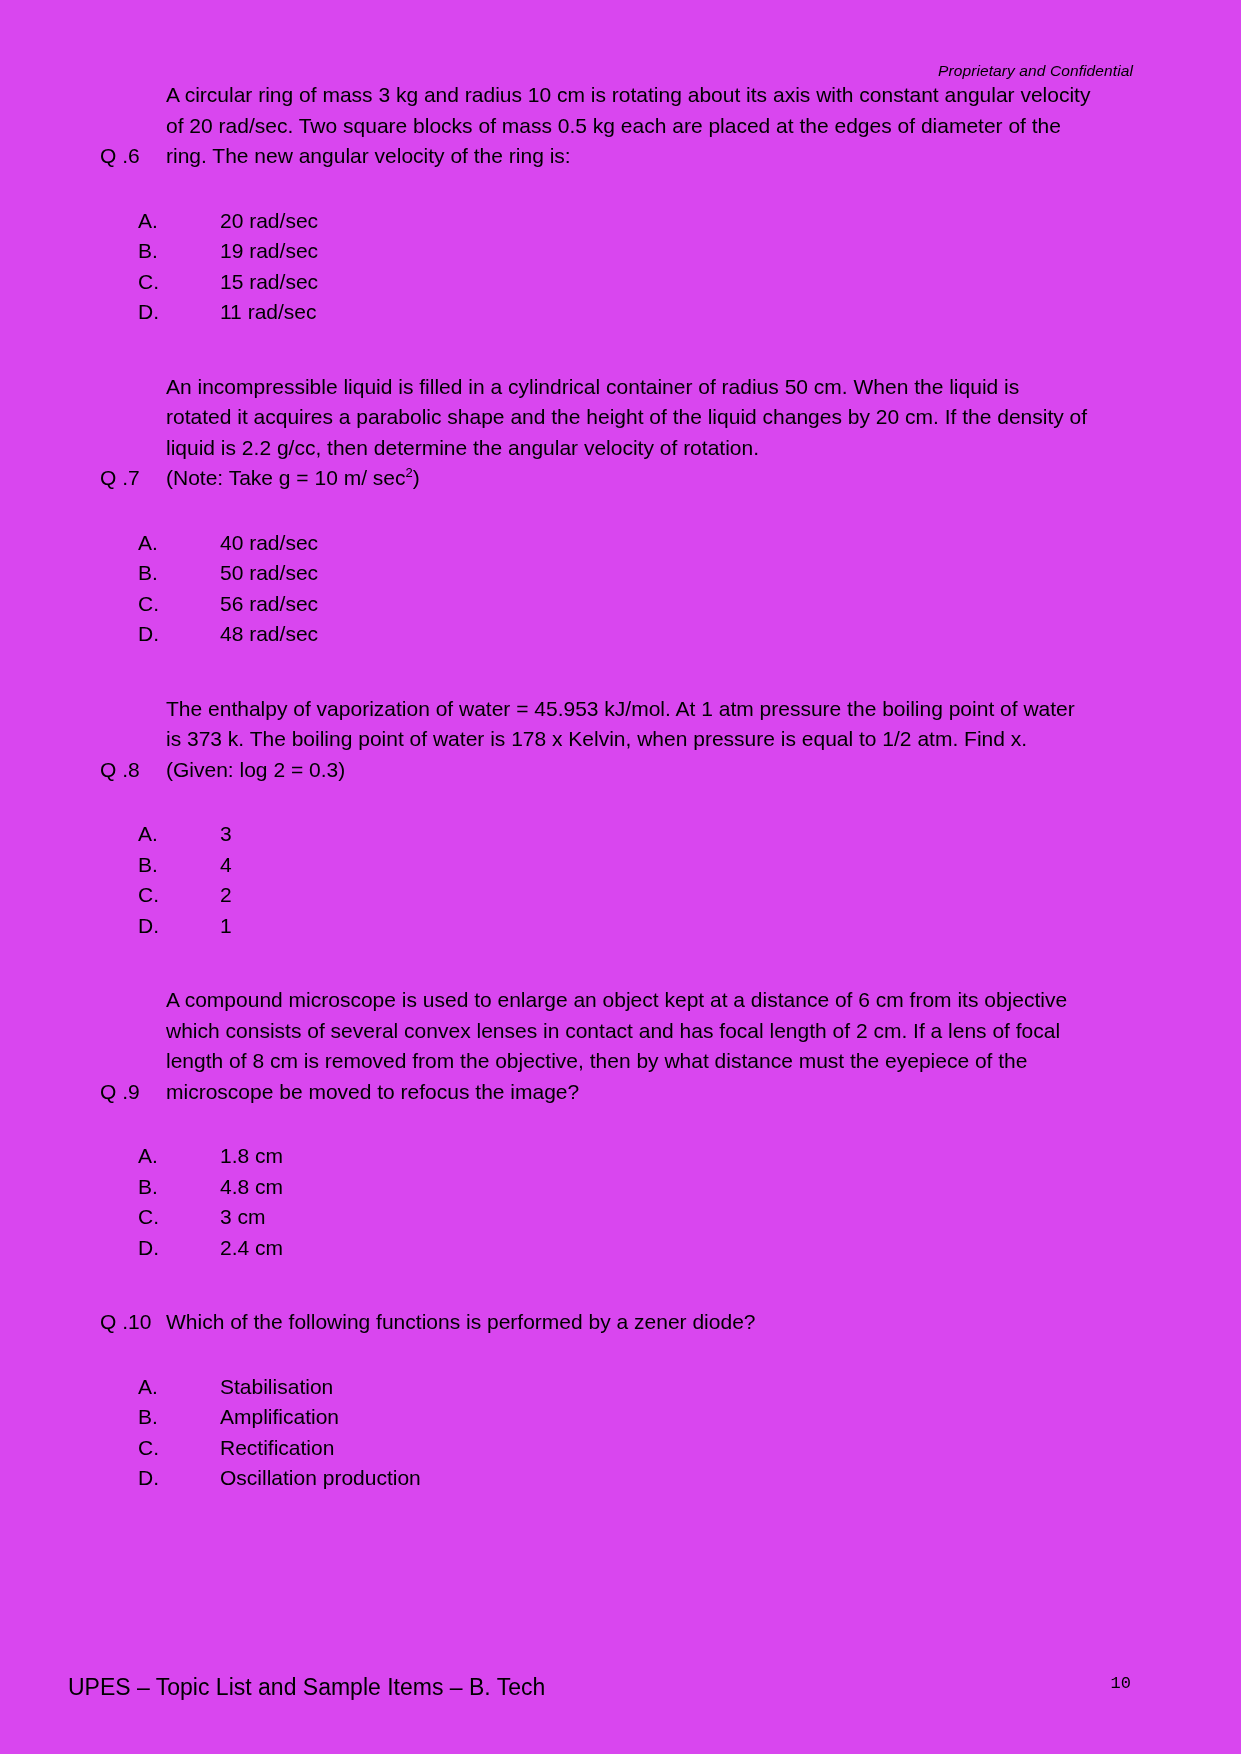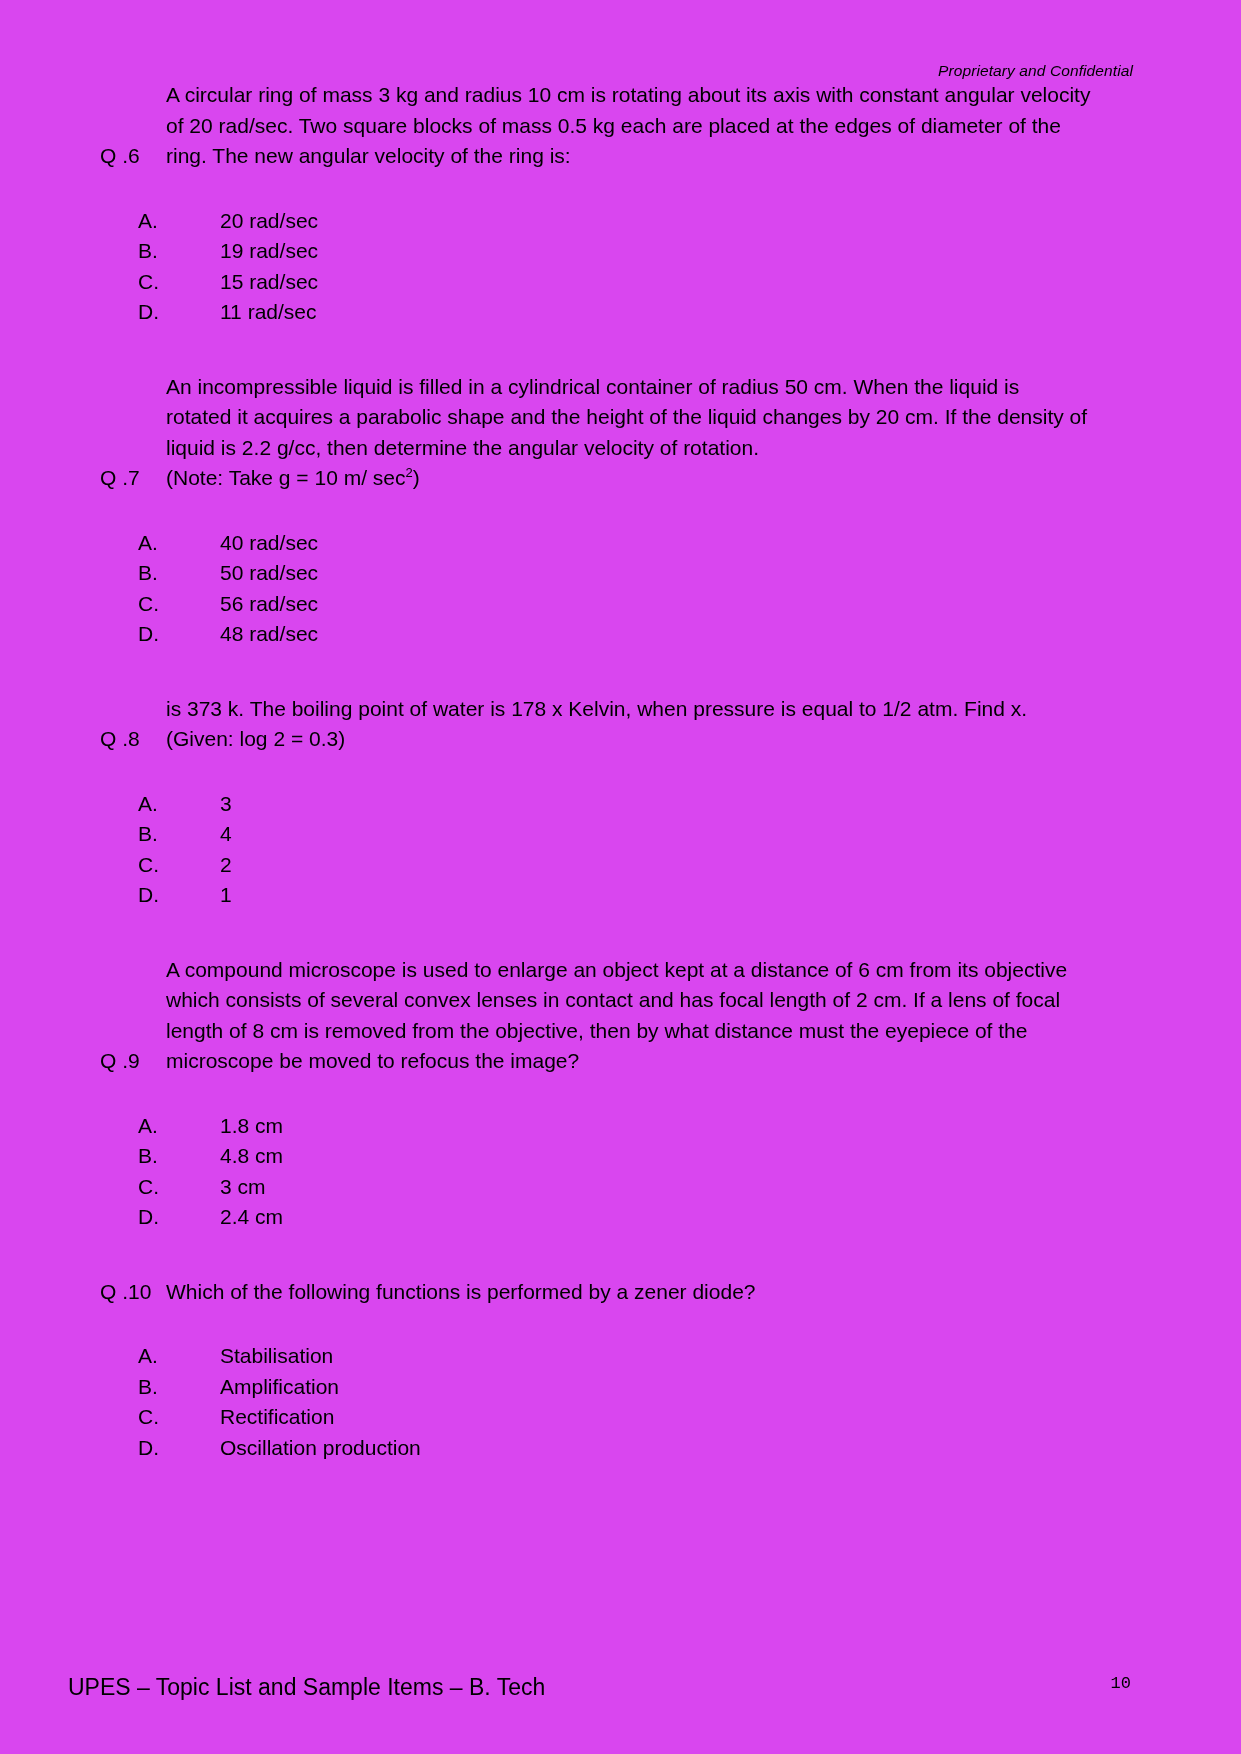--- a/index.html
+++ b/index.html
@@ -180,20 +180,21 @@
         <span class="option-letter">D.</span>
         <span class="option-text">48 rad/sec</span>
       </div>
     </div>
 
     <div class="gap-lg"></div>
 
     <div class="question-block">
       <div class="q-label">Q .8</div>
       <div class="q-body">
+        <span class="q-line">The enthalpy of vaporization of water = 45.953 kJ/mol. At 1 atm pressure the boiling point of water</span>
         <span class="q-line">is 373 k. The boiling point of water is 178 x Kelvin, when pressure is equal to 1/2 atm. Find x.</span>
         <span class="q-line">(Given: log 2 = 0.3)</span>
       </div>
     </div>
     <div class="gap-md"></div>
     <div class="options">
       <div class="option-row">
         <span class="option-letter">A.</span>
         <span class="option-text">3</span>
       </div>

